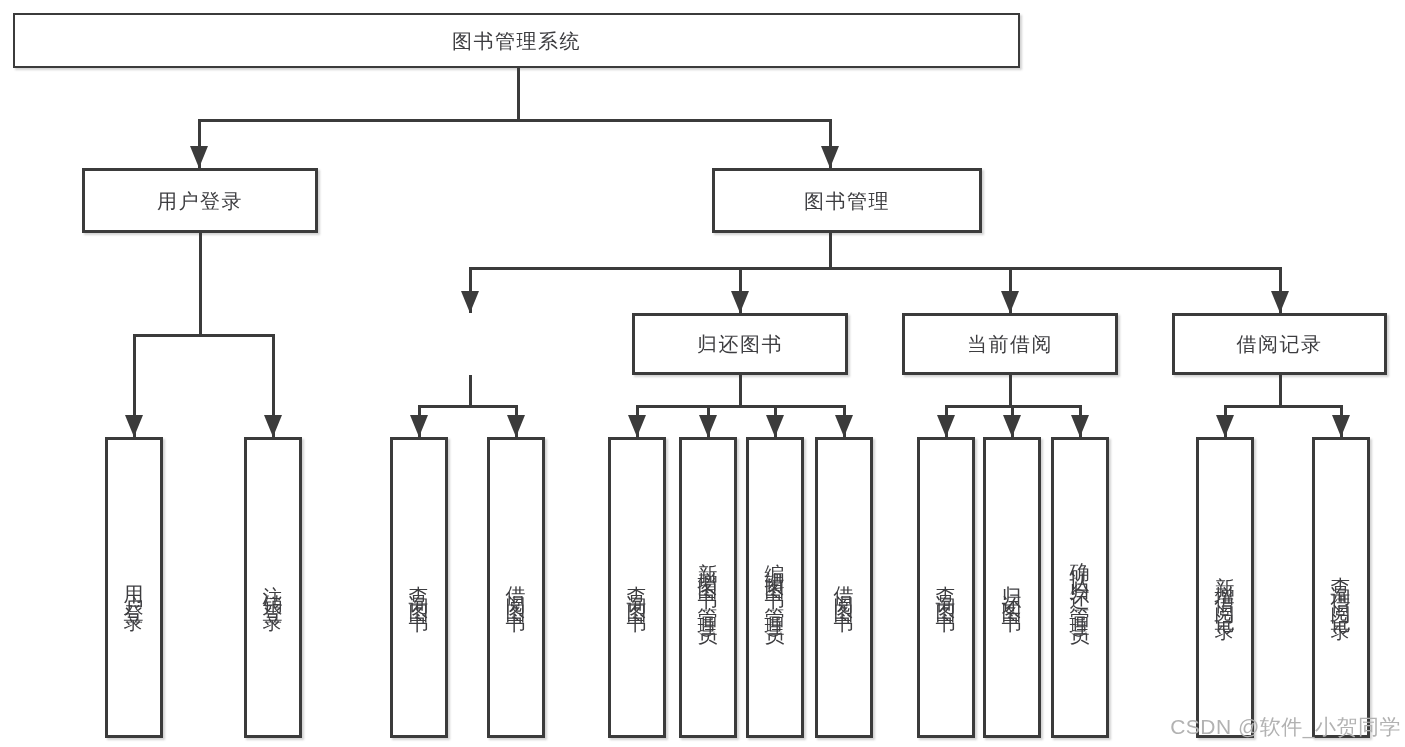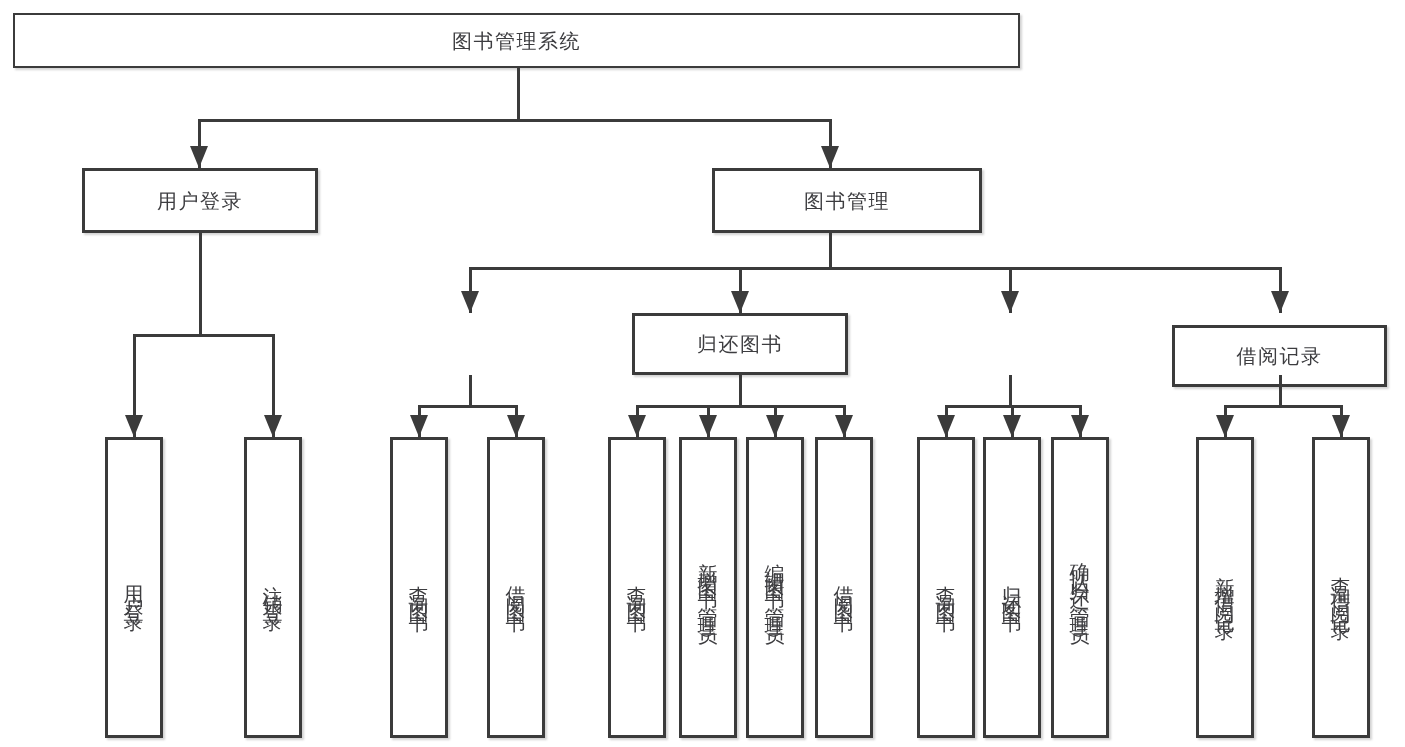--- a/index.html
+++ b/index.html
@@ -70,21 +70,24 @@
   <div class="node" style="left:82px;top:168px;width:236px;height:65px">
     <span class="hlabel">用户登录</span>
   </div>
   <div class="node" style="left:712px;top:168px;width:270px;height:65px">
     <span class="hlabel">图书管理</span>
   </div>
 
   <div class="node" style="left:632px;top:313px;width:216px;height:62px">
     <span class="hlabel">归还图书</span>
   </div>
-  <div class="node" style="left:1172px;top:325px;width:215px;height:62px">
+  <div class="node" style="left:902px;top:313px;width:216px;height:62px">
+    <span class="hlabel">当前借阅</span>
+  </div>
+  <div class="node" style="left:1172px;top:313px;width:215px;height:62px">
     <span class="hlabel">借阅记录</span>
   </div>
 
   <div class="node leaf" style="left:105px">
     <span class="vlabel">用户登录</span>
   </div>
   <div class="node leaf" style="left:244px">
     <span class="vlabel">注销登录</span>
   </div>
   <div class="node leaf" style="left:390px">
@@ -173,14 +176,15 @@
   <div class="vline" style="left:1079px;top:406px;height:31px"></div>
   <div class="arrow" style="left:1071px;top:415px"></div>
 
   <div class="vline" style="left:1279px;top:375px;height:31px"></div>
   <div class="hline" style="left:1224px;top:405px;width:119px"></div>
   <div class="vline" style="left:1224px;top:406px;height:31px"></div>
   <div class="arrow" style="left:1216px;top:415px"></div>
   <div class="vline" style="left:1340px;top:406px;height:31px"></div>
   <div class="arrow" style="left:1332px;top:415px"></div>
 
+  <div class="watermark">CSDN @软件_小贺同学</div>
 
 </div>
 
 </body></html>

